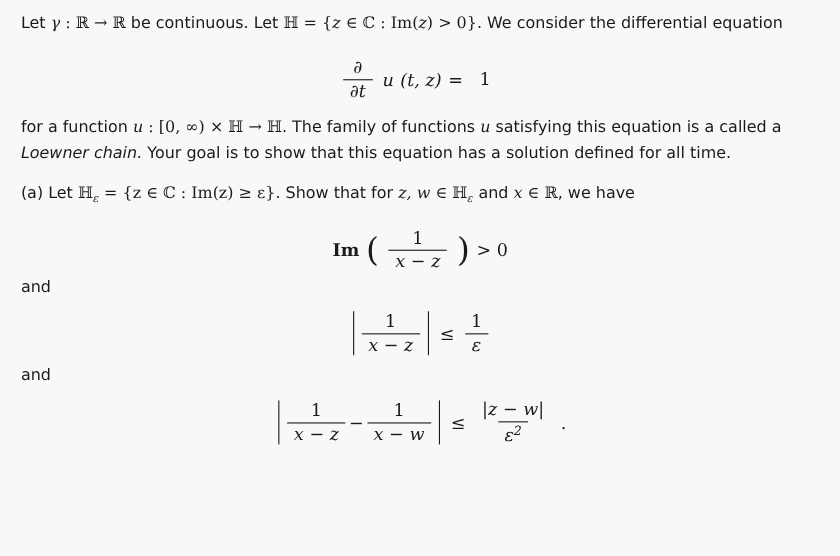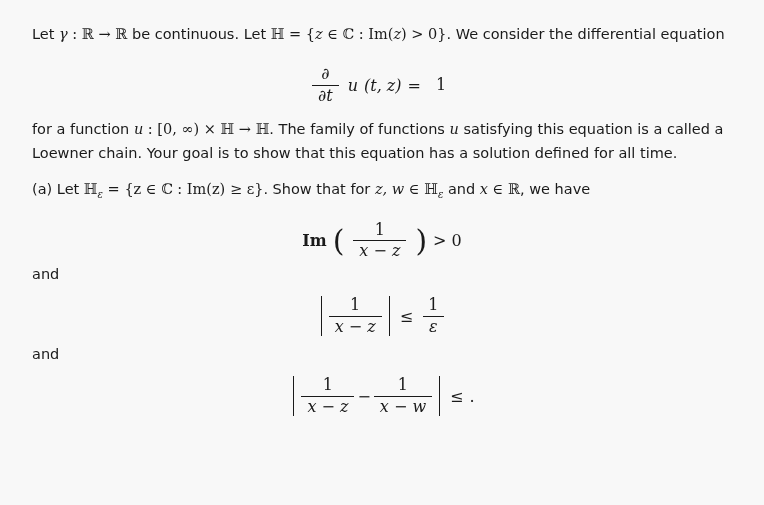--- a/index.html
+++ b/index.html
@@ -11,21 +11,21 @@
     height: 505px;
     background: #f8f8f8;
     font-family: "DejaVu Sans", sans-serif;
     color: #1a1a1a;
     overflow: hidden;
   }
   .page {
     position: relative;
     width: 764px;
     height: 505px;
-    padding: 16px;
+    padding: 3px;
     box-sizing: border-box;
   }
   .para {
     font-size: 14.5px;
     line-height: 1.62;
     padding: 0 16px;
     margin: 0;
   }
   .p-intro { padding-top: 7px; }
   .p-gap { margin-top: 13px; }
@@ -89,21 +89,21 @@
     background: #1a1a1a;
     align-self: stretch;
     margin: 0 4px;
   }
   .abs {
     display: inline-flex;
     align-items: stretch;
   }
   .partial { font-family: "DejaVu Serif", serif; font-style: italic; }
   .sup { font-size: 0.72em; vertical-align: super; }
-  .italic-note { }
+  .italic-note { font-style: italic; }
   .period { font-family: "DejaVu Serif", serif; }
 </style>
 </head>
 <body>
 
 <div class="page">
 
   <p class="para p-intro">
     <span>Let </span><span class="math mi">γ</span><span class="math"> : </span><span class="math bb">ℝ</span><span class="math"> → </span><span class="math bb">ℝ</span><span> be continuous.  Let </span><span class="math bb">ℍ</span><span class="math"> = </span><span class="math">{</span><span class="math mi">z</span><span class="math"> ∈ </span><span class="math bb">ℂ</span><span class="math"> : </span><span class="math up">Im</span><span class="math">(</span><span class="math mi">z</span><span class="math">)</span><span class="math"> &gt; 0</span><span class="math">}</span><span>.  We consider the differential equation</span>
   </p>
@@ -175,17 +175,21 @@
           <span class="den math mi">x − z</span>
         </span>
         <span class="math" style="align-self:center;">−</span>
         <span class="frac">
           <span class="num math">1</span>
           <span class="den math mi">x − w</span>
         </span>
         <span class="absbar"></span>
       </span>
       <span class="math">≤</span>
+      <span class="frac">
+        <span class="num math mi">|z − w|</span>
+        <span class="den math mi"><span>ε</span><span class="sup">2</span></span>
+      </span>
       <span class="period">.</span>
     </span>
   </div>
 
 </div>
 
 </body></html>

